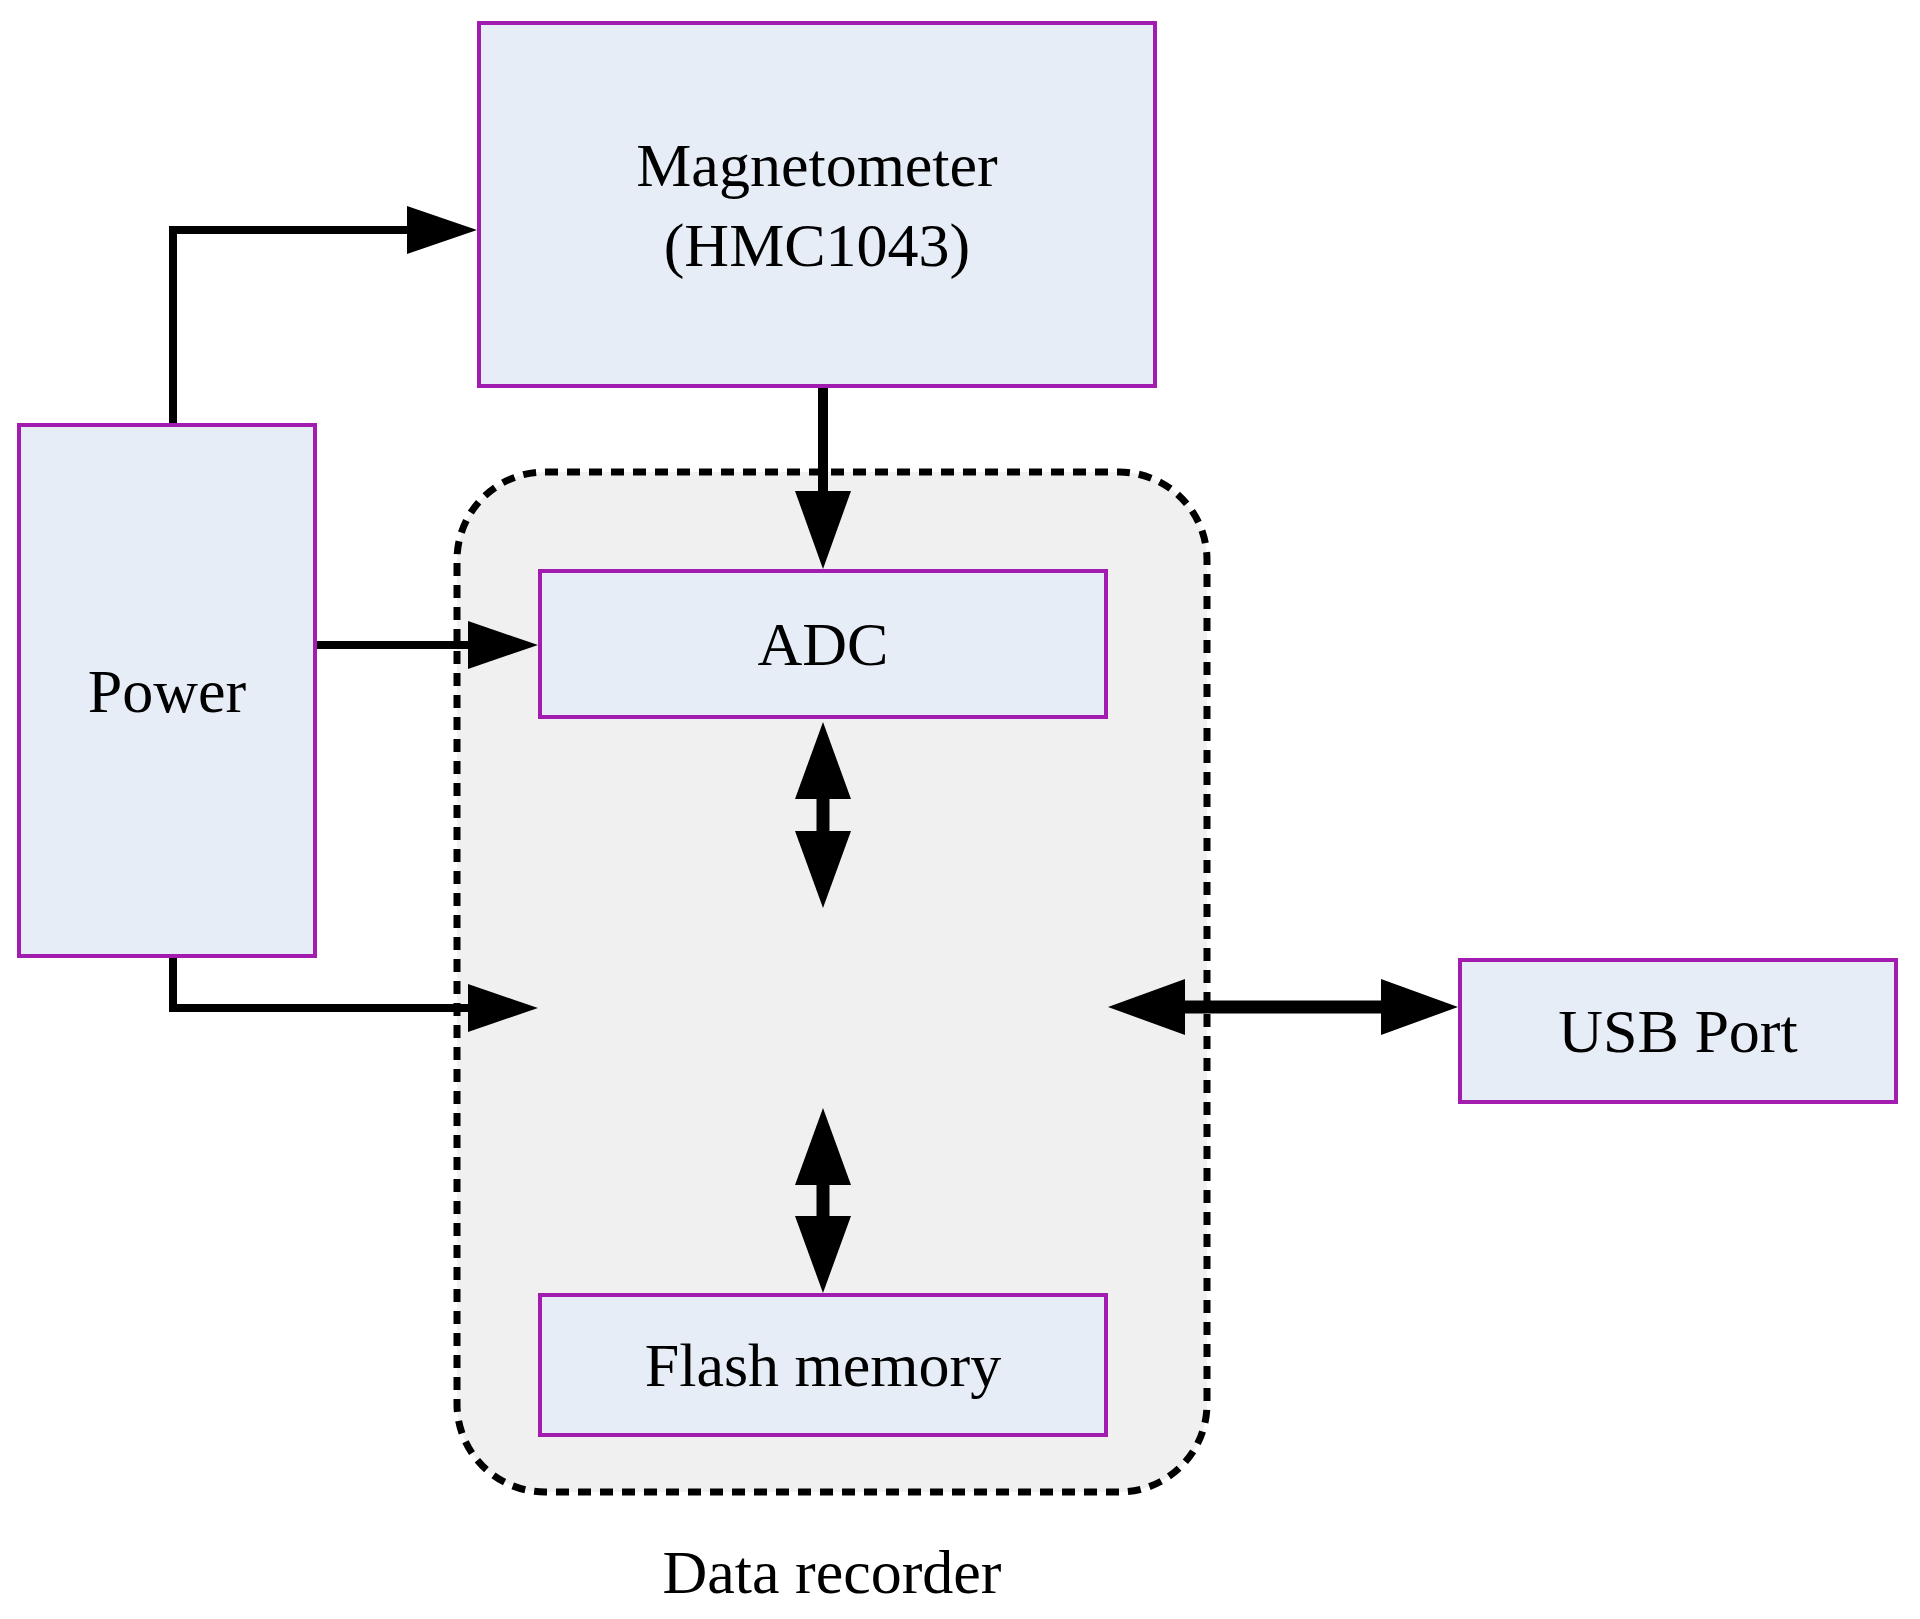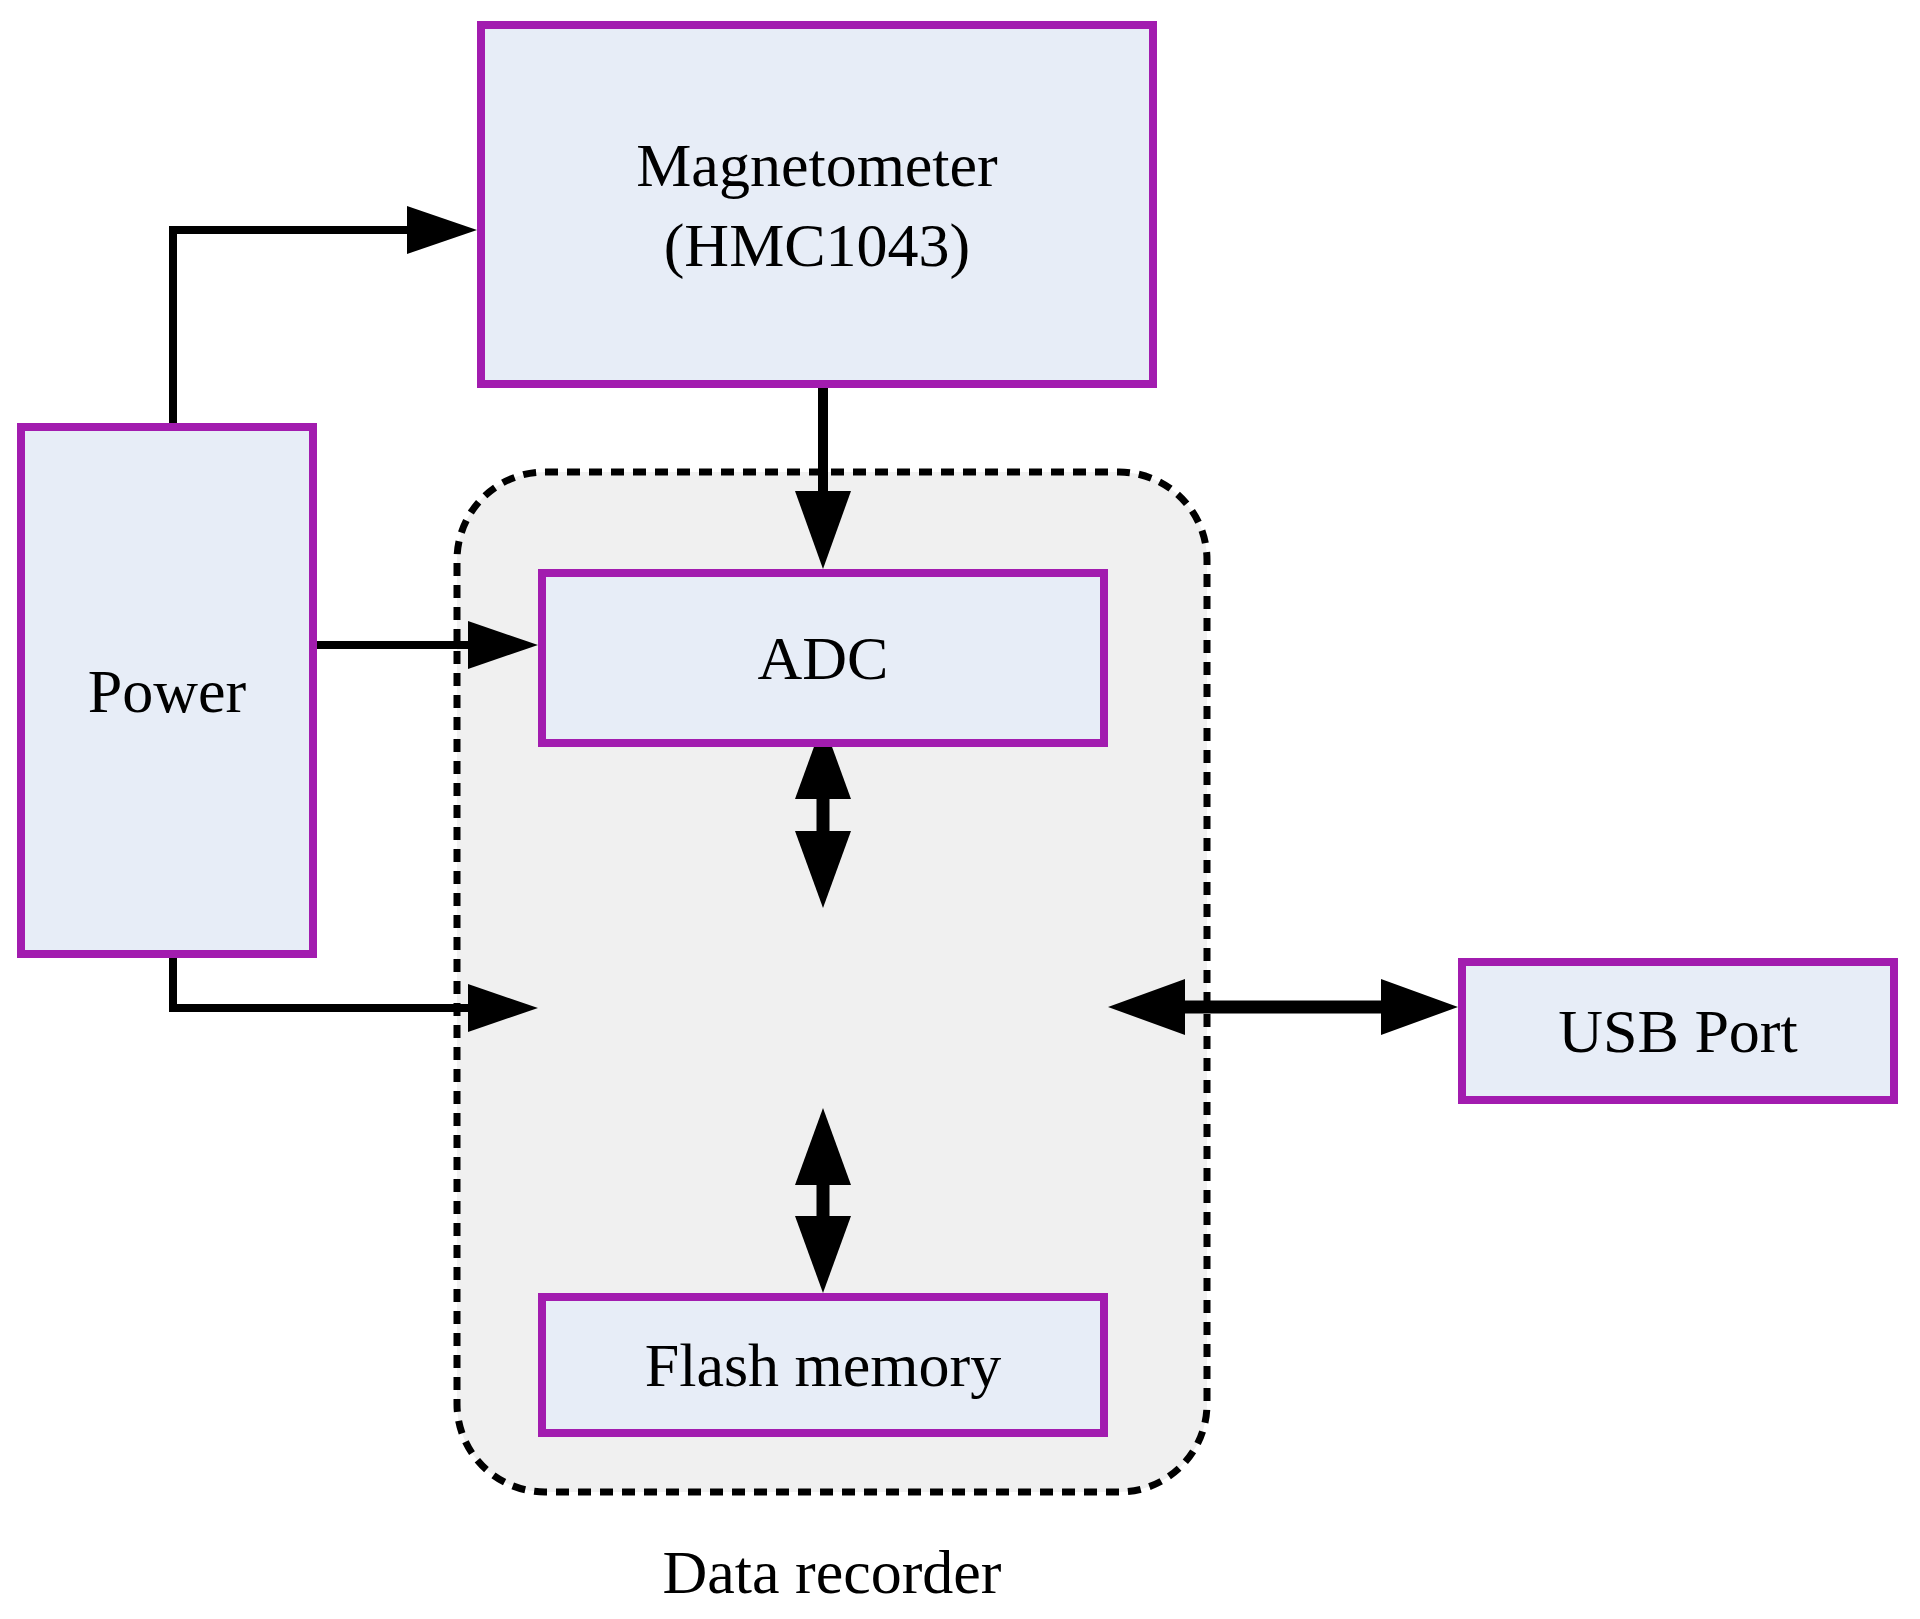--- a/index.html
+++ b/index.html
@@ -40,32 +40,32 @@
     stroke-width: 10;
   }
   .head {
     fill: #000000;
     stroke: none;
   }
   .node {
     position: absolute;
     box-sizing: border-box;
     background: #e7edf7;
-    border: 8px solid #a21caf;
+    border: 4px solid #a21caf;
     display: flex;
     align-items: center;
     justify-content: center;
     text-align: center;
     font-size: 62px;
     line-height: 80px;
     color: #000000;
   }
   #node-magnetometer { left: 477px; top: 21px;   width: 680px; height: 367px; }
   #node-power        { left: 17px;  top: 423px;  width: 300px; height: 535px; }
-  #node-adc          { left: 538px; top: 569px;  width: 570px; height: 178px; }
+  #node-adc          { left: 538px; top: 569px;  width: 570px; height: 150px; }
   #node-fpga         { left: 538px; top: 908px;  width: 570px; height: 200px; }
   #node-flash        { left: 538px; top: 1293px; width: 570px; height: 144px; }
   #node-usb          { left: 1458px; top: 934px; width: 440px; height: 146px; margin-top: 24px; }
   #recorder-caption {
     position: absolute;
     left: 457px;
     top: 1532px;
     width: 750px;
     text-align: center;
     font-size: 62px;

